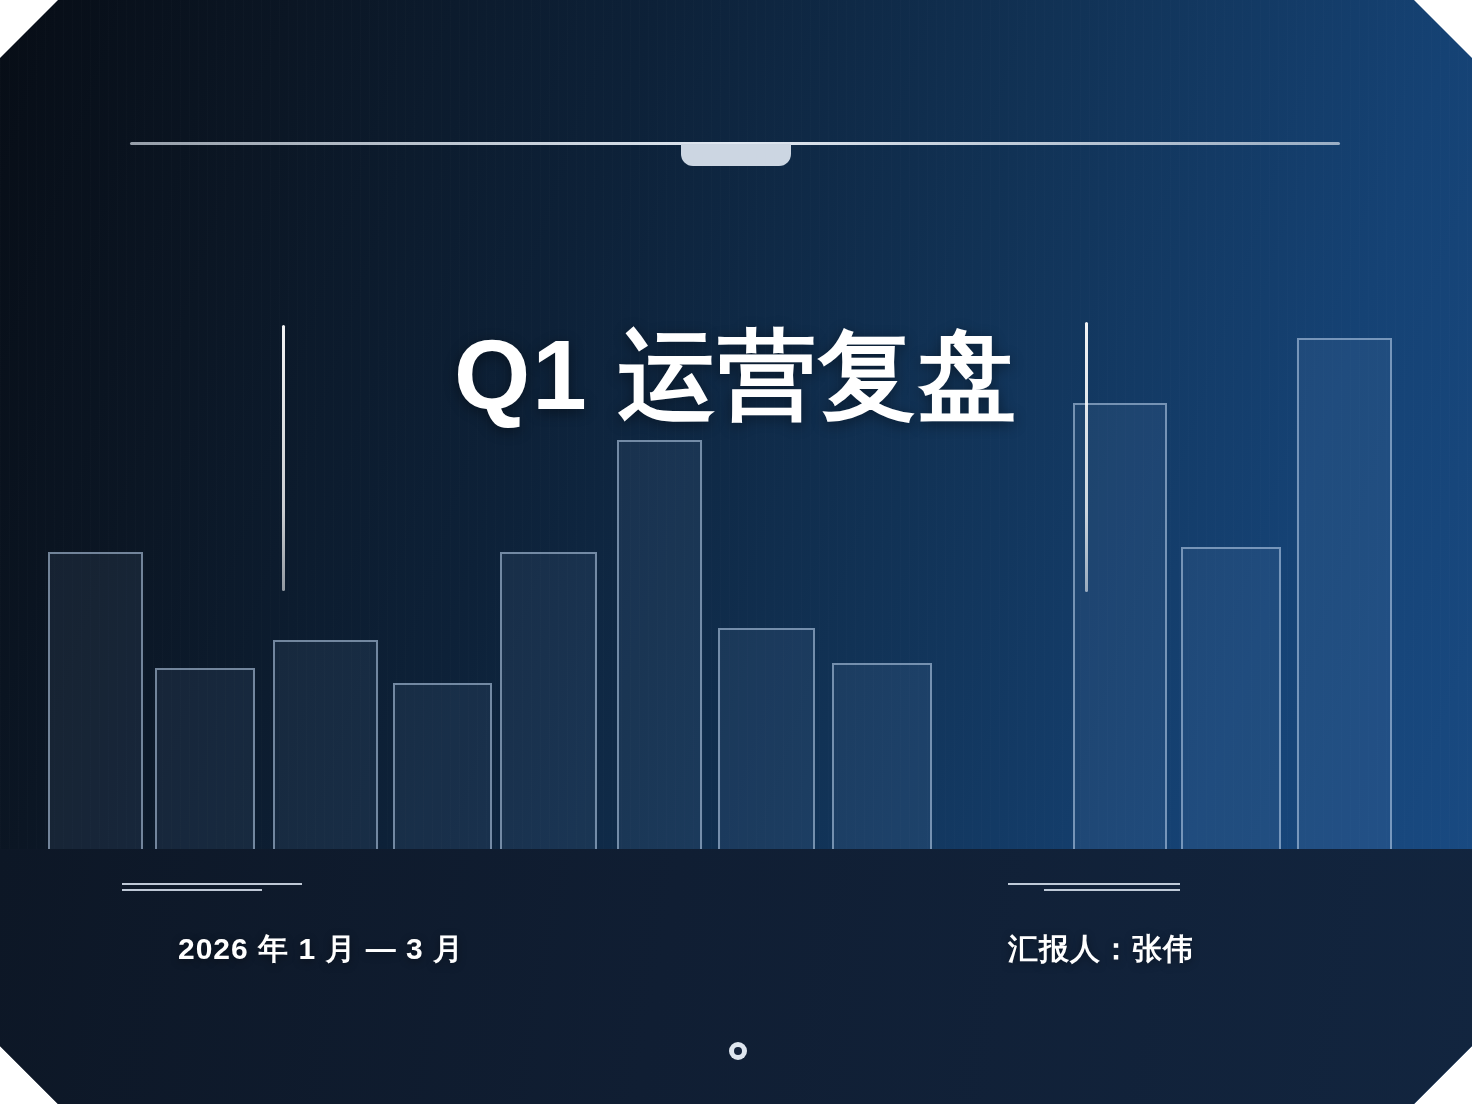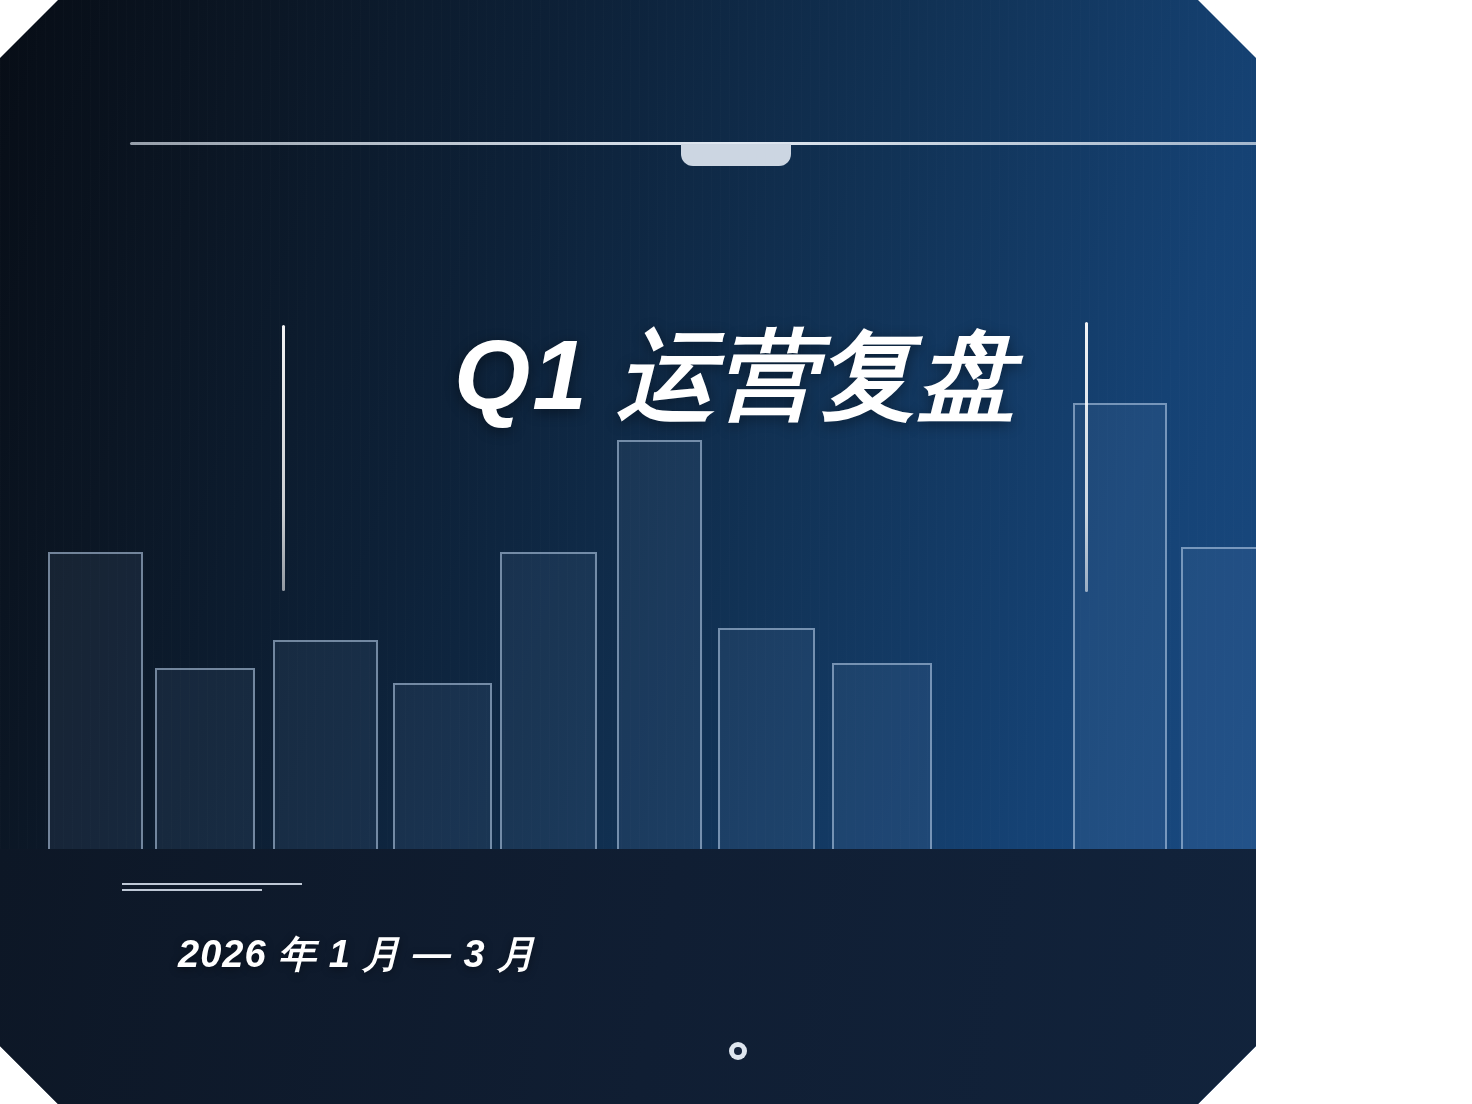--- a/index.html
+++ b/index.html
@@ -10,41 +10,40 @@
   body {
     width: 1472px;
     height: 1104px;
     overflow: hidden;
     font-family: "Liberation Sans", "DejaVu Sans", sans-serif;
   }
 
   
   #slide {
     position: relative;
-    width: 1256px;
+    width: 1472px;
     height: 1104px;
     overflow: hidden;
     background: linear-gradient(108deg,
                 #070d16 0%,
                 #0b1624 16%,
                 #0d2138 36%,
                 #113255 58%,
                 #154274 80%,
                 #1a4c85 100%);
     -webkit-clip-path: polygon(
         58px 0, calc(100% - 58px) 0,
         100% 58px, 100% calc(100% - 58px),
         calc(100% - 58px) 100%, 58px 100%,
         0 calc(100% - 58px), 0 58px);
     clip-path: polygon(
         58px 0, calc(100% - 58px) 0,
         100% 58px, 100% calc(100% - 58px),
         calc(100% - 58px) 100%, 58px 100%,
         0 calc(100% - 58px), 0 58px);
-    font-style: italic;
   }
 
   
   #texture {
     position: absolute;
     inset: 0;
     background-image: repeating-linear-gradient(
         90deg,
         rgba(255,255,255,0.012) 0px,
         rgba(255,255,255,0.012) 1px,
@@ -148,21 +147,21 @@
     background: rgba(222,232,244,0.85);
   }
   #meta-left .rule-a  { left: -56px; top: 0px;  width: 180px; }
   #meta-left .rule-b  { left: -56px; top: 6px;  width: 140px; }
   #meta-right .rule-a { left: 0px;   top: 0px;  width: 172px; }
   #meta-right .rule-b { left: 36px;  top: 6px;  width: 136px; }
 
   .meta-text {
     margin-top: 32px;
     color: #ffffff;
-    font-size: 38px;
+    font-size: 30px;
     font-weight: 700;
     letter-spacing: 1px;
     white-space: nowrap;
     text-shadow: 0 2px 8px rgba(0,0,0,0.4);
   }
 
   
   #indicator {
     position: absolute;
     left: 729px;
@@ -216,16 +215,23 @@
   </div>
 
   <div class="meta-block" id="meta-left">
     <div class="rule-pair">
       <div class="rule-a"></div>
       <div class="rule-b"></div>
     </div>
     <div class="meta-text">2026 年 1 月 — 3 月</div>
   </div>
 
+  <div class="meta-block" id="meta-right">
+    <div class="rule-pair">
+      <div class="rule-a"></div>
+      <div class="rule-b"></div>
+    </div>
+    <div class="meta-text">汇报人：张伟</div>
+  </div>
 
   <div id="indicator"></div>
 
 </div>
 
 </body></html>

